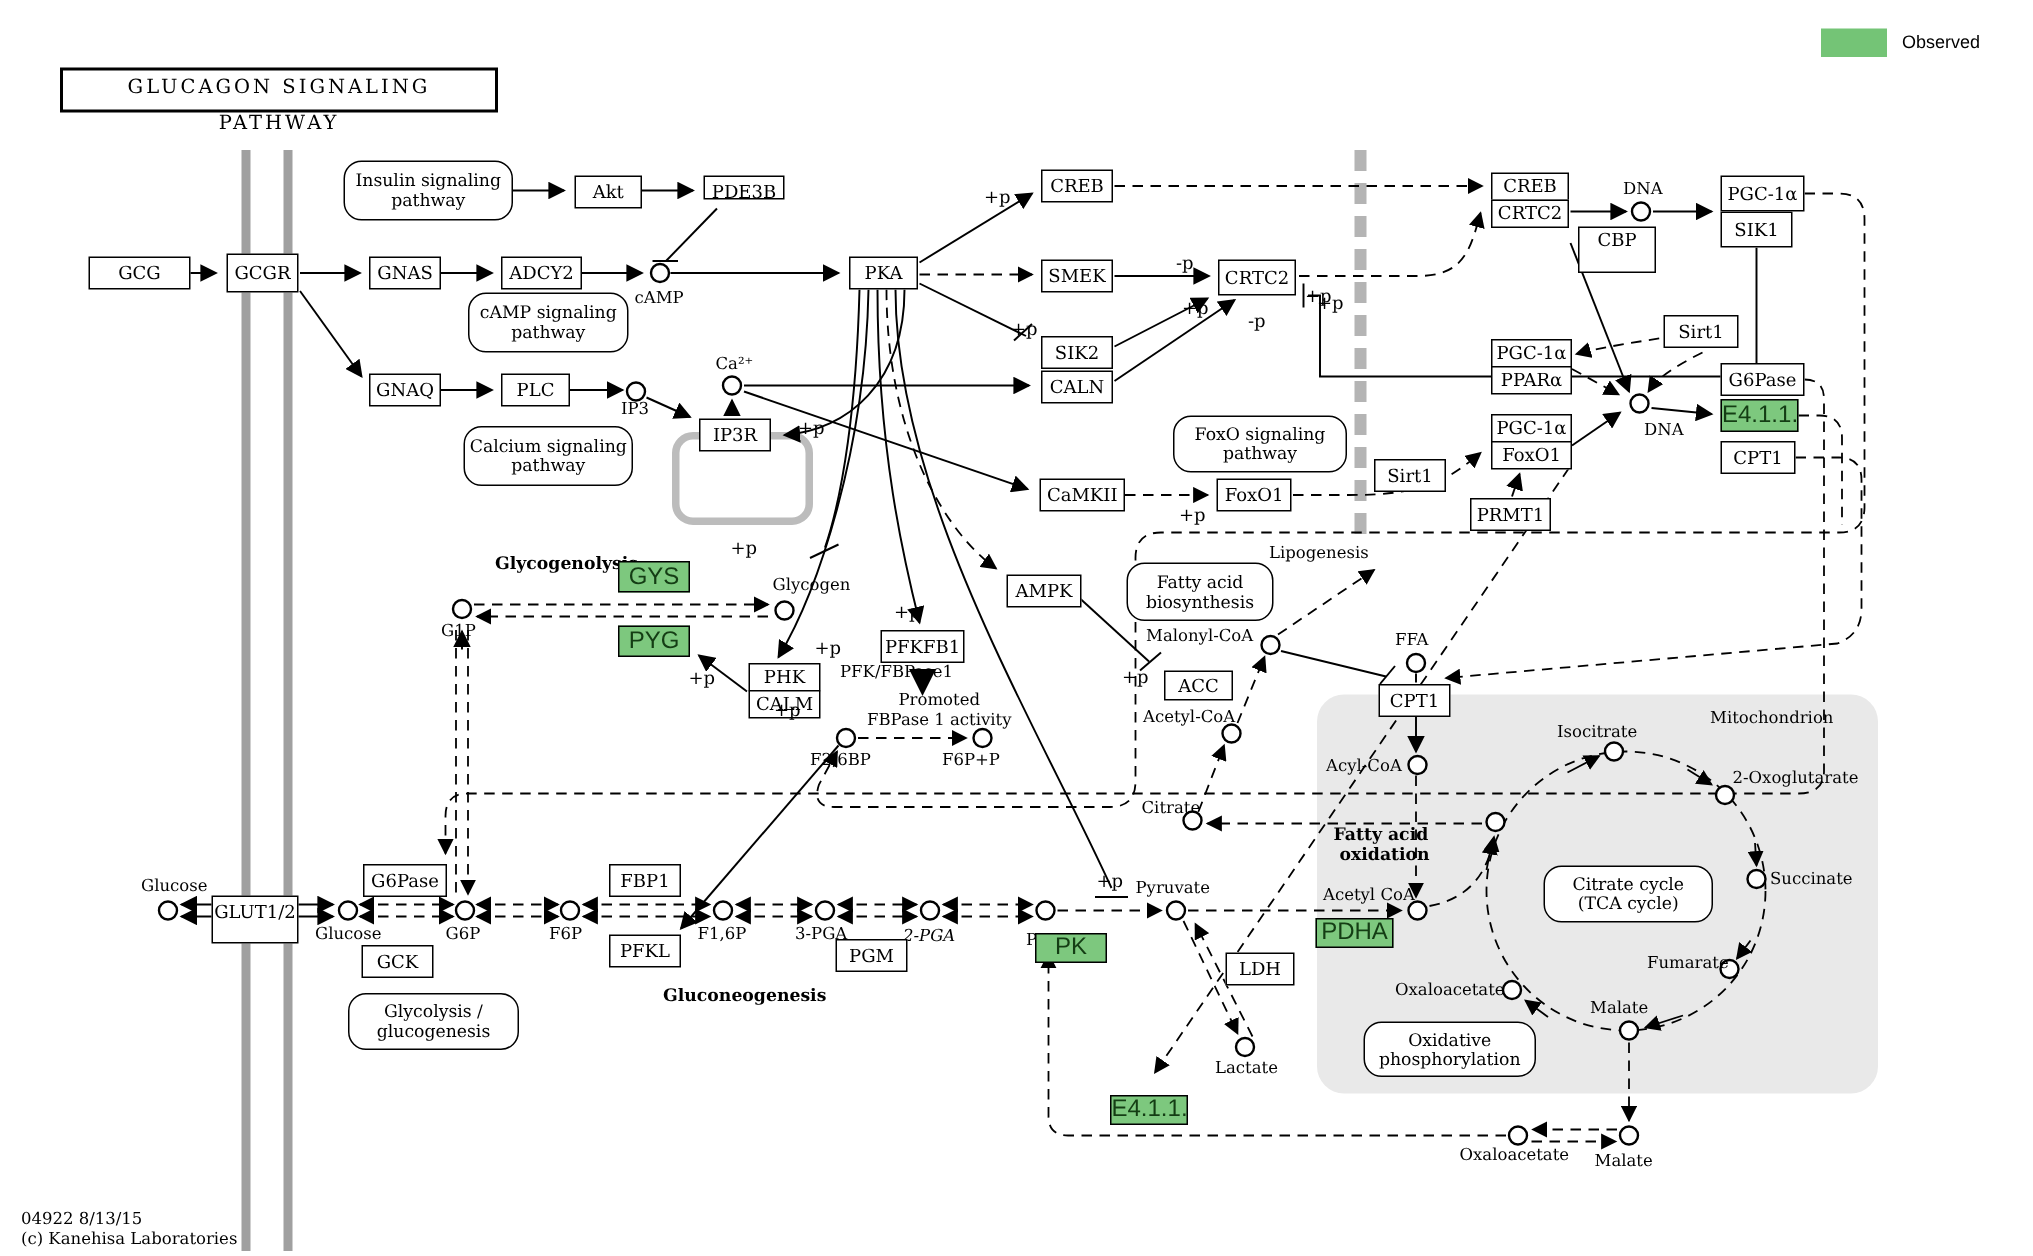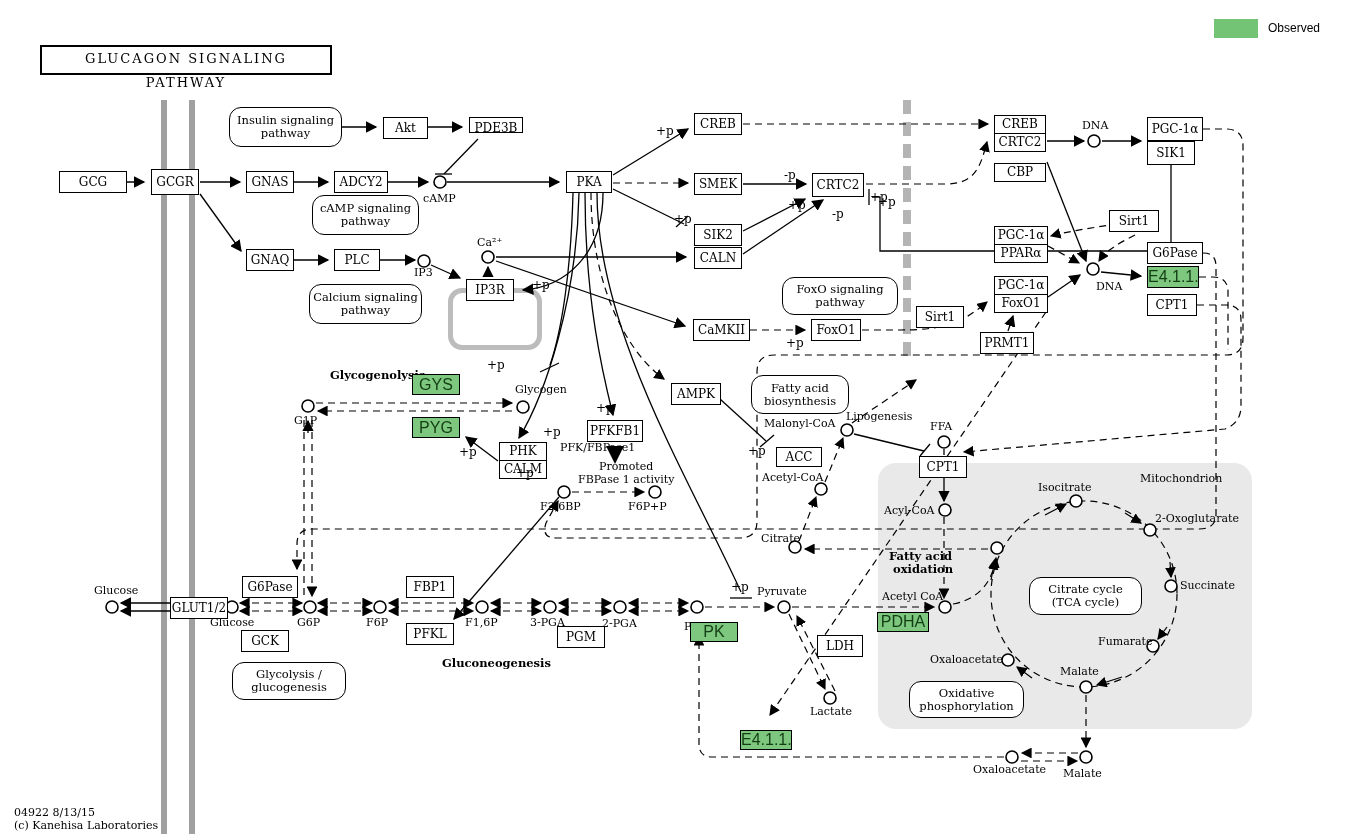--- a/index.html
+++ b/index.html
@@ -227,33 +227,33 @@
       <div class="bx" style="left: 1147px; top: 294px; width: 50px; height: 22px; line-height: 20px;">CPT1</div>
       <div class="bx" style="left: 916px; top: 306px; width: 48px; height: 22px; line-height: 20px;">Sirt1</div>
       <div class="bx" style="left: 980px; top: 332px; width: 54px; height: 22px; line-height: 20px;">PRMT1</div>
       <div class="bx" style="left: 811px; top: 319px; width: 50px; height: 22px; line-height: 20px;">FoxO1</div>
       <div class="bx obs" style="left: 412px; top: 374px; width: 48px; height: 21px; line-height: 19px;">GYS</div>
       <div class="bx obs" style="left: 412px; top: 417px; width: 48px; height: 21px; line-height: 19px;">PYG</div>
       <div class="bx" style="left: 587px; top: 420px; width: 56px; height: 22px; line-height: 20px;">PFKFB1</div>
       <div class="bx" style="left: 671px; top: 383px; width: 50px; height: 22px; line-height: 20px;">AMPK</div>
       <div class="bx" style="left: 776px; top: 447px; width: 46px; height: 20px; line-height: 18px;">ACC</div>
       <div class="bx" style="left: 919px; top: 456px; width: 48px; height: 22px; line-height: 20px;">CPT1</div>
-      <div class="bx" style="left: 170px; top: 597px; width: 58px; height: 22px; line-height: 20px;">GLUT1/2</div>
+      <div class="bx" style="left: 141px; top: 597px; width: 58px; height: 32px; line-height: 20px;">GLUT1/2</div>
       <div class="bx" style="left: 242px; top: 576px; width: 56px; height: 22px; line-height: 20px;">G6Pase</div>
       <div class="bx" style="left: 241px; top: 630px; width: 48px; height: 22px; line-height: 20px;">GCK</div>
       <div class="bx" style="left: 406px; top: 576px; width: 48px; height: 22px; line-height: 20px;">FBP1</div>
       <div class="bx" style="left: 406px; top: 623px; width: 48px; height: 22px; line-height: 20px;">PFKL</div>
       <div class="bx" style="left: 557px; top: 626px; width: 48px; height: 22px; line-height: 20px;">PGM</div>
       <div class="bx obs" style="left: 690px; top: 622px; width: 48px; height: 20px; line-height: 18px;">PK</div>
       <div class="bx" style="left: 817px; top: 635px; width: 46px; height: 22px; line-height: 20px;">LDH</div>
       <div class="bx obs" style="left: 877px; top: 612px; width: 52px; height: 20px; line-height: 18px;">PDHA</div>
       <div class="bx obs" style="left: 740px; top: 730px; width: 52px; height: 20px; line-height: 18px;">E4.1.1.32</div>
       <div class="cpxrow" style="left: 994px; top: 115px; width: 52px; height: 19px; line-height: 17px;">CREB</div>
       <div class="cpxrow" style="left: 994px; top: 133px; width: 52px; height: 19px; line-height: 17px;">CRTC2</div>
-      <div class="cpxrow" style="left: 994px; top: 151px; width: 52px; height: 19px; line-height: 17px; margin-top: 12px;">CBP</div>
+      <div class="cpxrow" style="left: 1052px; top: 151px; width: 52px; height: 31px; line-height: 17px;">CBP</div>
       <div class="cpxrow" style="left: 994px; top: 226px; width: 54px; height: 19px; line-height: 17px;">PGC-1α</div>
       <div class="cpxrow" style="left: 994px; top: 244px; width: 54px; height: 19px; line-height: 17px;">PPARα</div>
       <div class="cpxrow" style="left: 994px; top: 276px; width: 54px; height: 19px; line-height: 17px;">PGC-1α</div>
       <div class="cpxrow" style="left: 994px; top: 294px; width: 54px; height: 19px; line-height: 17px;">FoxO1</div>
       <div class="cpxrow" style="left: 499px; top: 442px; width: 48px; height: 19px; line-height: 17px;">PHK</div>
       <div class="cpxrow" style="left: 499px; top: 460px; width: 48px; height: 19px; line-height: 17px;">CALM</div>
       <div class="pw" style="left: 229px; top: 107px; width: 113px; height: 40px;">
         <span>Insulin signaling</span>
         <span>pathway</span>
       </div>
@@ -291,21 +291,21 @@
       <div class="lb" style="left: 1082px; top: 119px;">DNA</div>
       <div class="lb" style="left: 1096px; top: 280px;">DNA</div>
       <div class="lb" style="left: 515px; top: 383px;">Glycogen</div>
       <div class="lb" style="left: 294px; top: 414px;">G1P</div>
       <div class="lb" style="left: 540px; top: 500px;">F2,6BP</div>
       <div class="lb" style="left: 628px; top: 500px;">F6P+P</div>
       <div class="lb" style="left: 599px; top: 460px;">Promoted</div>
       <div class="lb" style="left: 578px; top: 473px;">FBPase 1 activity</div>
       <div class="lb" style="left: 560px; top: 441px;">PFK/FBPase1</div>
       <div class="lb b" style="left: 330px; top: 368px;">Glycogenolysis</div>
-      <div class="lb" style="left: 846px; top: 362px; margin-top: 48px;">Lipogenesis</div>
+      <div class="lb" style="left: 846px; top: 362px;">Lipogenesis</div>
       <div class="lb" style="left: 764px; top: 417px;">Malonyl-CoA</div>
       <div class="lb" style="left: 762px; top: 471px;">Acetyl-CoA</div>
       <div class="lb" style="left: 761px; top: 532px;">Citrate</div>
       <div class="lb" style="left: 930px; top: 420px;">FFA</div>
       <div class="lb" style="left: 884px; top: 504px;">Acyl-CoA</div>
       <div class="lb" style="left: 882px; top: 590px;">Acetyl CoA</div>
       <div class="lb b" style="left: 889px; top: 549px;">Fatty acid</div>
       <div class="lb b" style="left: 893px; top: 562px;">oxidation</div>
       <div class="lb" style="left: 1140px; top: 472px;">Mitochondrion</div>
       <div class="lb" style="left: 1038px; top: 481px;">Isocitrate</div>
@@ -315,21 +315,21 @@
       <div class="lb" style="left: 1060px; top: 665px;">Malate</div>
       <div class="lb" style="left: 930px; top: 653px;">Oxaloacetate</div>
       <div class="lb" style="left: 973px; top: 763px;">Oxaloacetate</div>
       <div class="lb" style="left: 1063px; top: 767px;">Malate</div>
       <div class="lb" style="left: 94px; top: 584px;">Glucose</div>
       <div class="lb" style="left: 210px; top: 616px;">Glucose</div>
       <div class="lb" style="left: 297px; top: 616px;">G6P</div>
       <div class="lb" style="left: 366px; top: 616px;">F6P</div>
       <div class="lb" style="left: 465px; top: 616px;">F1,6P</div>
       <div class="lb" style="left: 530px; top: 616px;">3-PGA</div>
-      <div class="lb" style="left: 602px; top: 617px;">2-PGA</div>
+      <div class="lb" style="left: 602px; top: 617px; font-style: italic;">2-PGA</div>
       <div class="lb" style="left: 684px; top: 620px;">PEP</div>
       <div class="lb" style="left: 757px; top: 585px;">Pyruvate</div>
       <div class="lb" style="left: 810px; top: 705px;">Lactate</div>
       <div class="lb b" style="left: 442px; top: 656px;">Gluconeogenesis</div>
       <div class="pp" style="left: 656px; top: 124px;">+p</div>
       <div class="pp" style="left: 784px; top: 168px;">-p</div>
       <div class="pp" style="left: 788px; top: 198px;">+p</div>
       <div class="pp" style="left: 832px; top: 207px;">-p</div>
       <div class="pp" style="left: 878px; top: 195px;">+p</div>
       <div class="pp" style="left: 674px; top: 212px;">+p</div>

